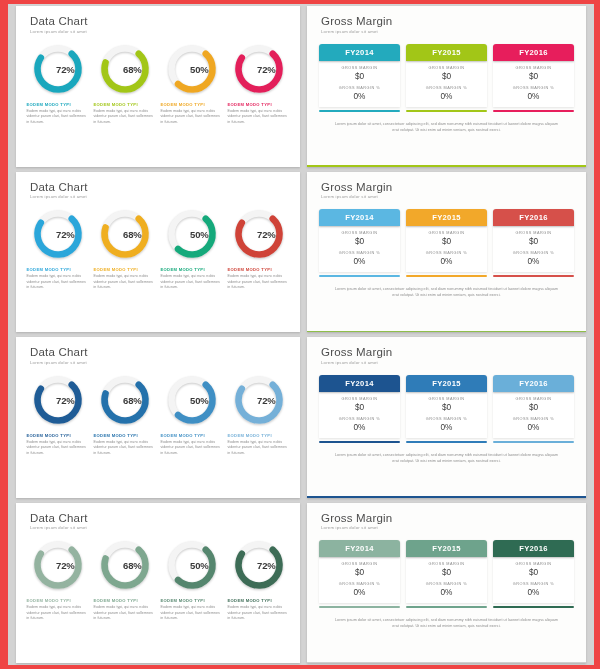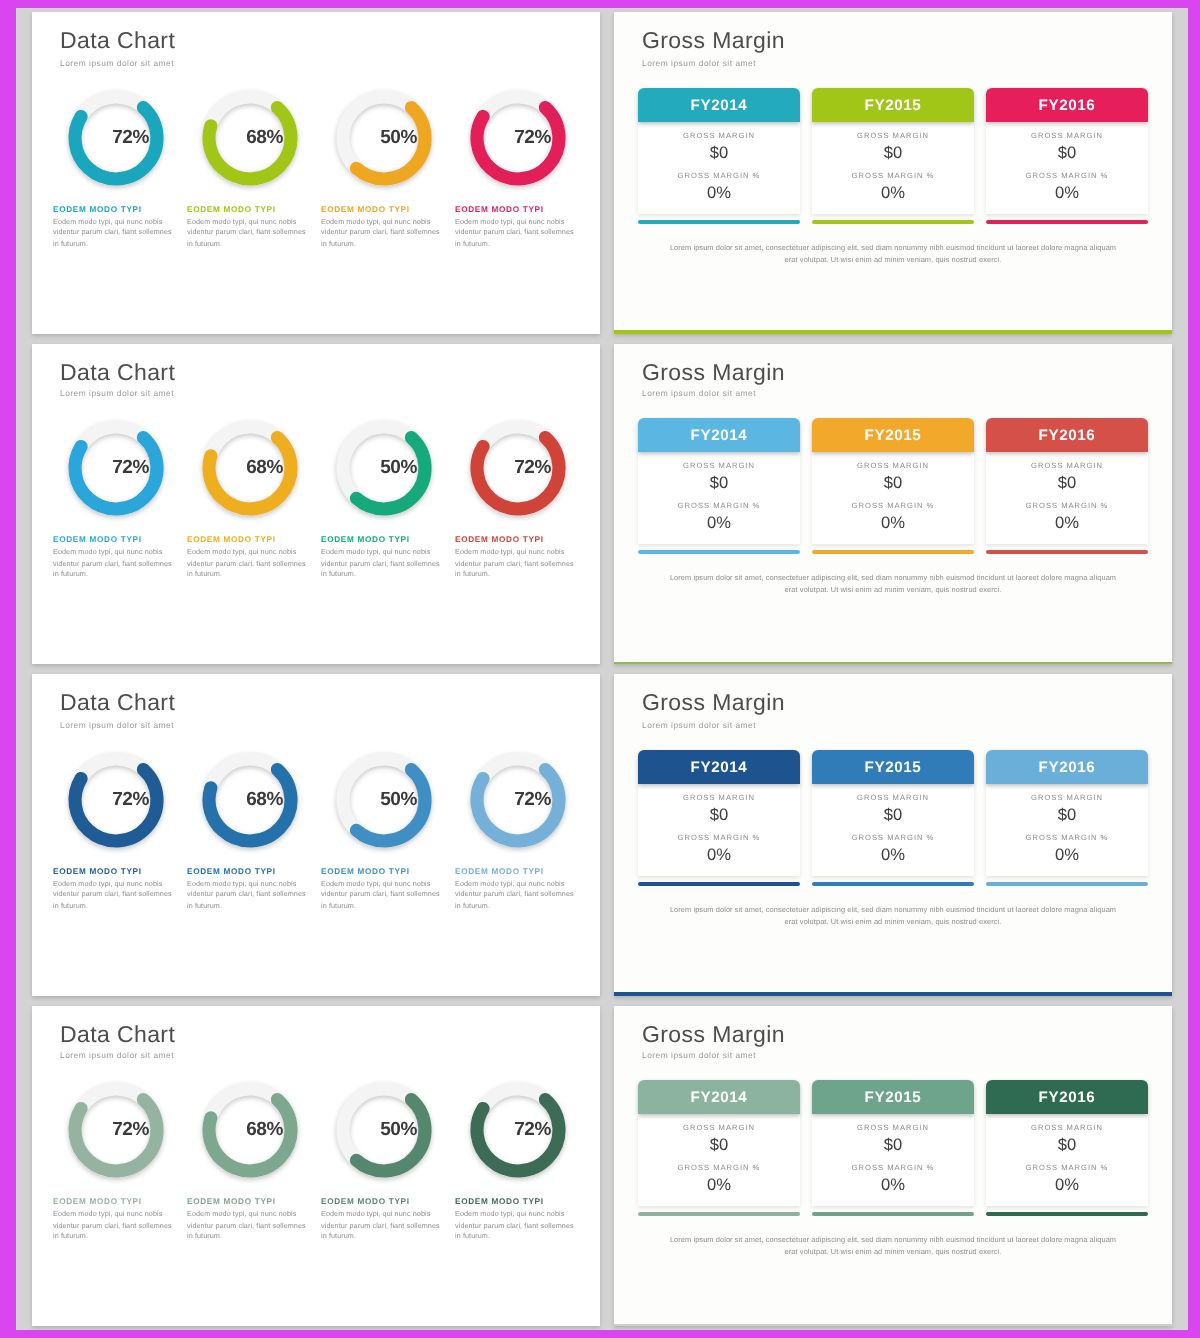--- a/index.html
+++ b/index.html
@@ -3,21 +3,21 @@
 <meta charset="utf-8">
 <style>
   * { margin:0; padding:0; box-sizing:border-box; }
   html,body{
     width:600px; height:669px; overflow:hidden;
     background:#e3b900;
     font-family:"Liberation Sans", sans-serif;
   }
   #page{
     position:relative; width:600px; height:669px;
-    background:#d946ef;
+    background:#ef4444;
     padding:4px 6px 4px 8px;
   }
   #inner{
     position:relative;
     width:586px; height:661px;
     background:#d3d3d3;
     display:flex; flex-direction:column;
     gap:5px;
     padding:2px 0 2px 0;
     overflow:hidden;

